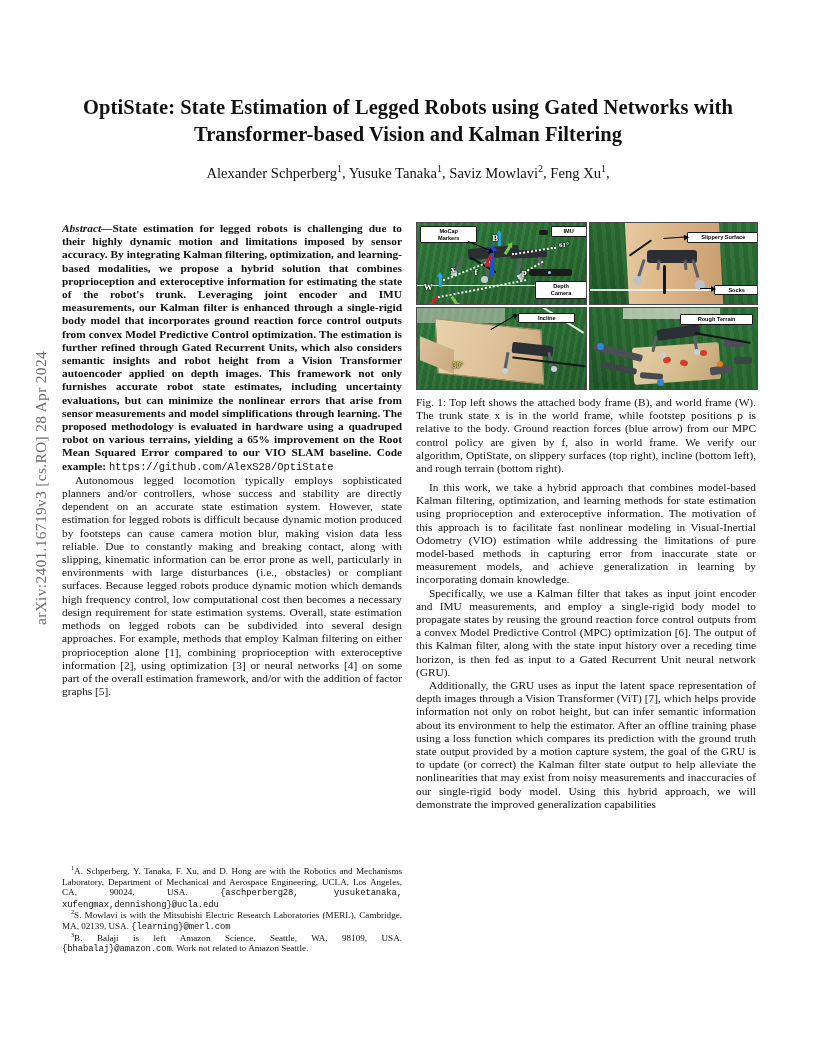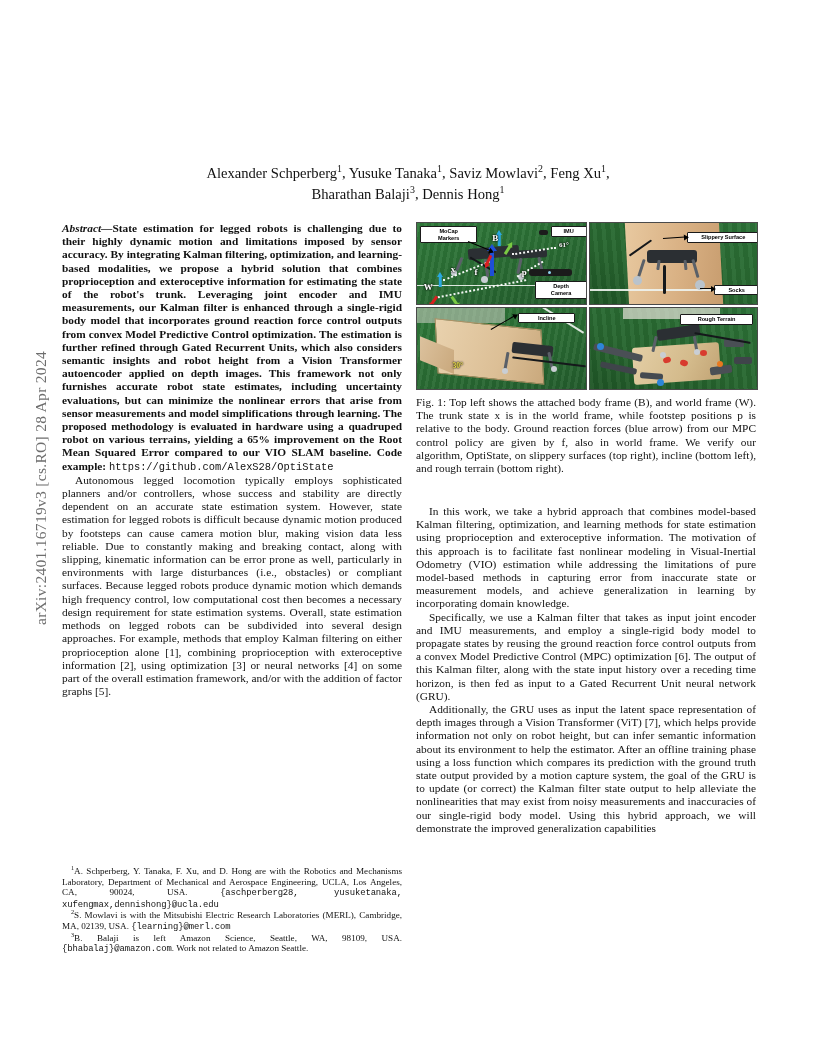--- a/index.html
+++ b/index.html
@@ -207,27 +207,25 @@
     width:340px;
   }
 </style>
 </head>
 <body>
 
 <div class="page">
 
   <div class="arxiv-stamp">arXiv:2401.16719v3  [cs.RO]  28 Apr 2024</div>
 
+  <div class="title">OptiState: State Estimation of Legged Robots using Gated Networks with Transformer-based Vision and Kalman Filtering</div>
 
   <div class="authors">
     <div>
       <span>Alexander Schperberg<sup>1</sup>, Yusuke Tanaka<sup>1</sup>, Saviz Mowlavi<sup>2</sup>, Feng Xu<sup>1</sup>,</span>
-    </div>
-    <div>
-      <span>Bharathan Balaji<sup>3</sup>, Dennis Hong<sup>1</sup></span>
     </div>
   </div>
 
   <div class="col col-left">
 
     <p class="abstract"><span class="lead">Abstract—</span><span>State estimation for legged robots is challenging due to their highly dynamic motion and limitations imposed by sensor accuracy. By integrating Kalman filtering, optimization, and learning-based modalities, we propose a hybrid solution that combines proprioception and exteroceptive information for estimating the state of the robot's trunk. Leveraging joint encoder and IMU measurements, our Kalman filter is enhanced through a single-rigid body model that incorporates ground reaction force control outputs from convex Model Predictive Control optimization. The estimation is further refined through Gated Recurrent Units, which also considers semantic insights and robot height from a Vision Transformer autoencoder applied on depth images. This framework not only furnishes accurate robot state estimates, including uncertainty evaluations, but can minimize the nonlinear errors that arise from sensor measurements and model simplifications through learning. The proposed methodology is evaluated in hardware using a quadruped robot on various terrains, yielding a 65% improvement on the Root Mean Squared Error compared to our VIO SLAM baseline. Code example:</span>
       <span class="abs-mono">https://github.com/AlexS28/OptiState</span>
     </p>
 
 
@@ -381,19 +379,19 @@
 
         <div class="callout" style="left:54%;top:8%;width:40%;">Rough Terrain</div>
       </div>
     </div>
 
     <div class="fig-caption">
       <span>Fig. 1:</span><span> Top left shows the attached body frame (B), and world frame (W). The trunk state x is in the world frame, while footstep positions p is relative to the body. Ground reaction forces (blue arrow) from our MPC control policy are given by f, also in world frame. We verify our algorithm, OptiState, on slippery surfaces (top right), incline (bottom left), and rough terrain (bottom right).</span>
     </div>
   </div>
 
-  <div class="col col-right" style="top:505px;">
+  <div class="col col-right" style="top:481px;">
     <p class="body">In this work, we take a hybrid approach that combines model-based Kalman filtering, optimization, and learning methods for state estimation using proprioception and exteroceptive information. The motivation of this approach is to facilitate fast nonlinear modeling in Visual-Inertial Odometry (VIO) estimation while addressing the limitations of pure model-based methods in capturing error from inaccurate state or measurement models, and achieve generalization in learning by incorporating domain knowledge.</p>
     <p class="body">Specifically, we use a Kalman filter that takes as input joint encoder and IMU measurements, and employ a single-rigid body model to propagate states by reusing the ground reaction force control outputs from a convex Model Predictive Control (MPC) optimization [6]. The output of this Kalman filter, along with the state input history over a receding time horizon, is then fed as input to a Gated Recurrent Unit neural network (GRU).</p>
     <p class="body">Additionally, the GRU uses as input the latent space representation of depth images through a Vision Transformer (ViT) [7], which helps provide information not only on robot height, but can infer semantic information about its environment to help the estimator. After an offline training phase using a loss function which compares its prediction with the ground truth state output provided by a motion capture system, the goal of the GRU is to update (or correct) the Kalman filter state output to help alleviate the nonlinearities that may exist from noisy measurements and inaccuracies of our single-rigid body model. Using this hybrid approach, we will demonstrate the improved generalization capabilities</p>
   </div>
 
 </div>
 
 </body></html>

